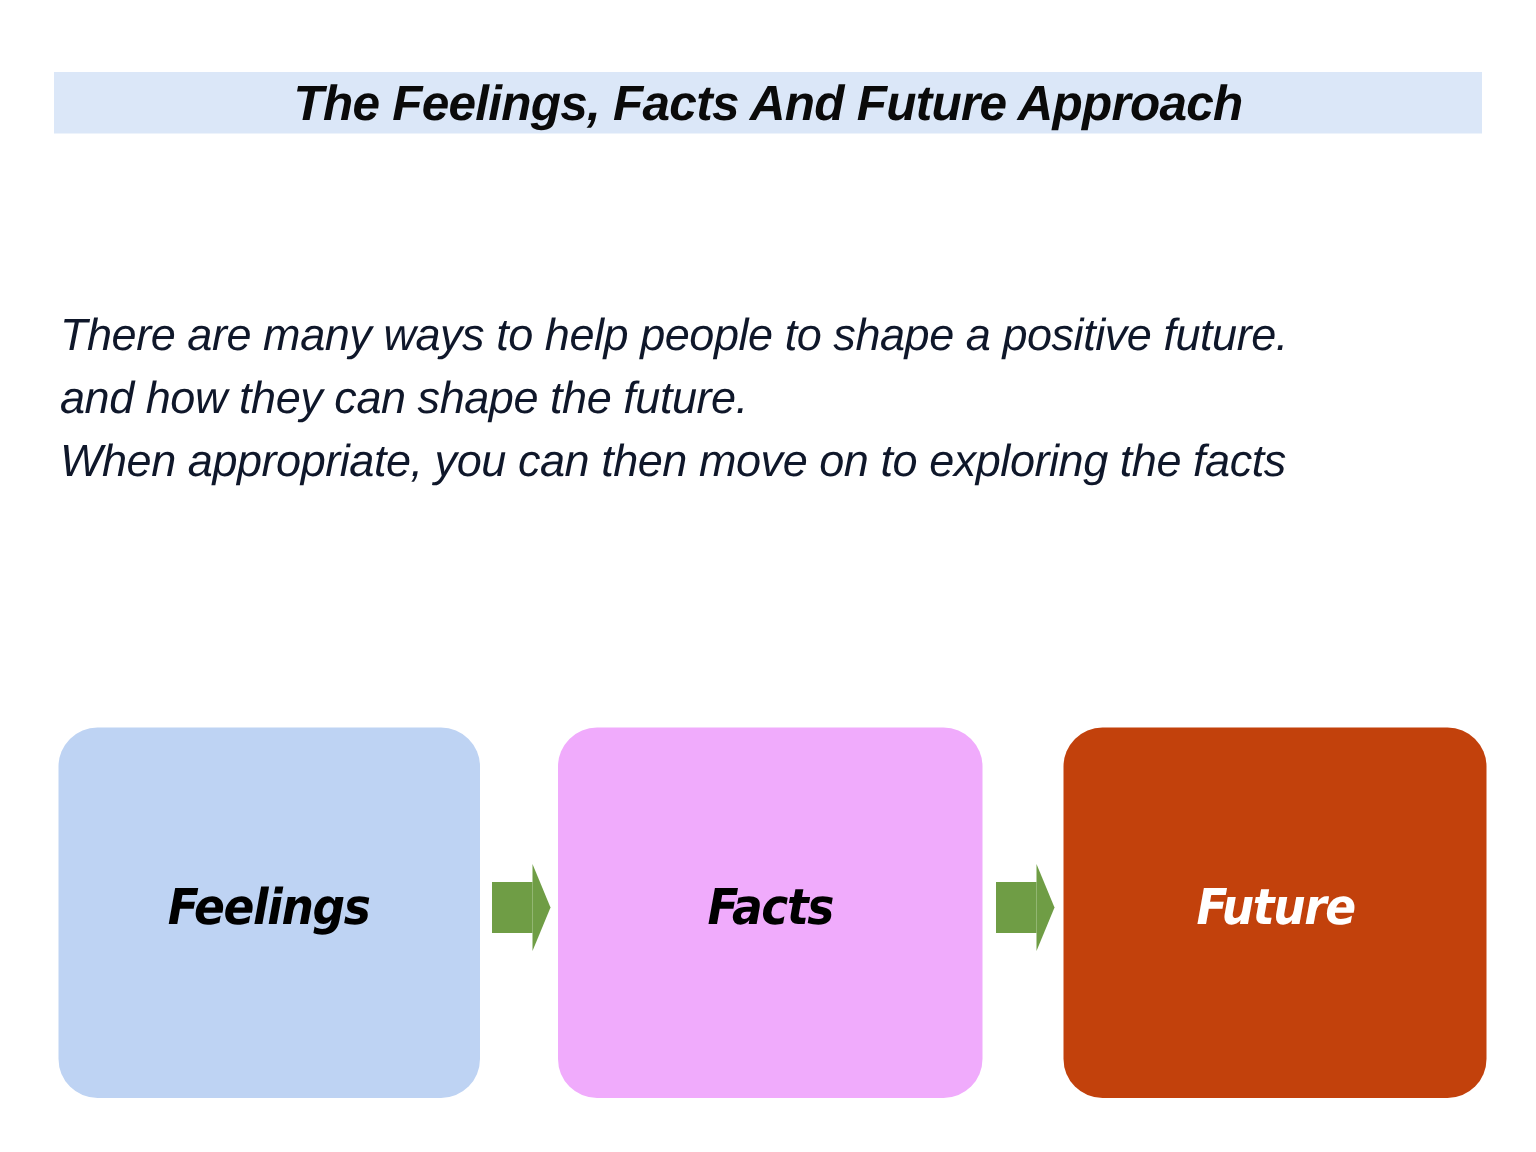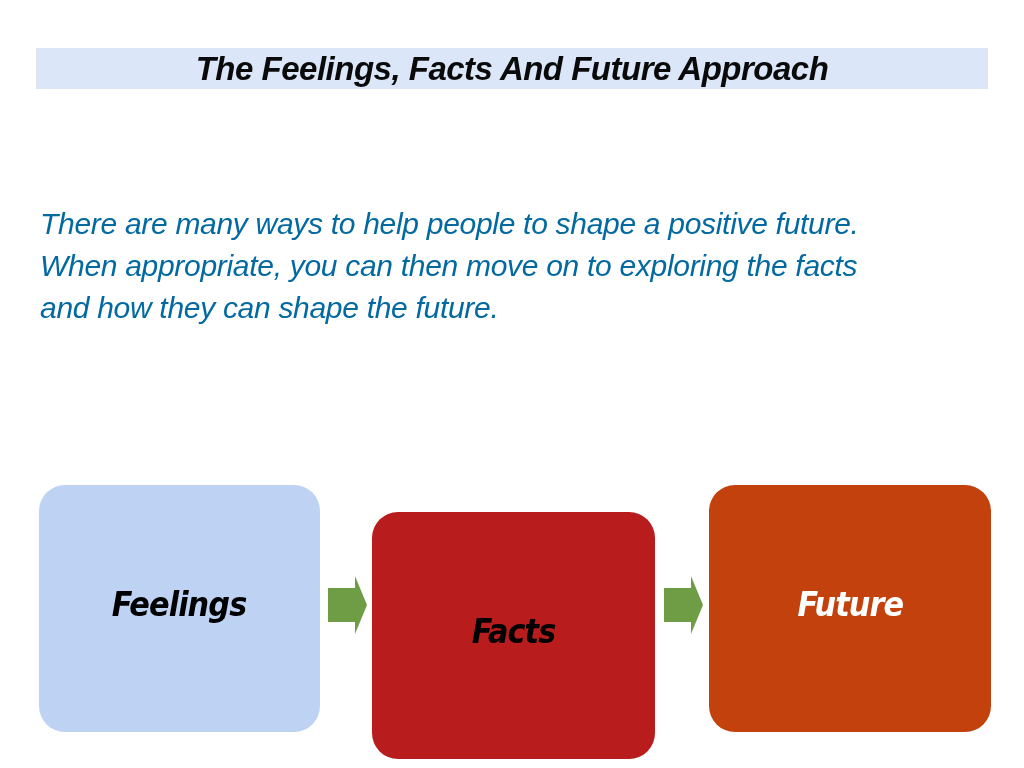--- a/index.html
+++ b/index.html
@@ -34,21 +34,21 @@
     letter-spacing: -0.5px;
     white-space: nowrap;
   }
   .intro {
     position: absolute;
     left: 40px;
     top: 203px;
     width: 950px;
     font-size: 30px;
     font-style: italic;
-    color: #0369a1;
+    color: #0f172a;
     line-height: 42px;
     letter-spacing: -0.3px;
   }
   .flow {
     position: absolute;
     left: 2px;
     top: 0;
     width: 1024px;
     height: 586px;
   }
@@ -64,21 +64,21 @@
   .flow-box .box-label {
     font-family: "DejaVu Sans", sans-serif;
     font-size: 33px;
     font-weight: bold;
     font-style: italic;
     letter-spacing: -1px;
     transform: scaleX(0.92);
     margin-top: -8px;
   }
   .box-feelings { left: 37px;  width: 281px; background: #bed3f3; }
-  .box-facts    { left: 370px; width: 283px; background: #b91c1c; margin-top: 27px; }
+  .box-facts    { left: 370px; width: 283px; background: #f0abfc; }
   .box-future   { left: 707px; width: 282px; background: #c2410c; }
   .box-feelings .box-label, .box-facts .box-label { color: #000000; }
   .box-future .box-label { color: #ffffff; }
   .arrow { position: absolute; }
   .arrow .arrow-body {
     position: absolute;
     left: 0;
     top: 12px;
     width: 27px;
     height: 34px;
@@ -101,22 +101,22 @@
 <body>
 
 <div class="slide">
 
   <div class="title-banner">
     <span class="title-text">The Feelings, Facts And Future Approach</span>
   </div>
 
   <div class="intro">
     <div>There are many ways to help people to shape a positive future.</div>
+    <div>and how they can shape the future.</div>
     <div>When appropriate, you can then move on to exploring the facts</div>
-    <div>and how they can shape the future.</div>
   </div>
 
   <div class="flow">
 
     <div class="flow-box box-feelings">
       <span class="box-label">Feelings</span>
     </div>
 
     <div class="arrow arrow-1">
       <div class="arrow-body"></div>

